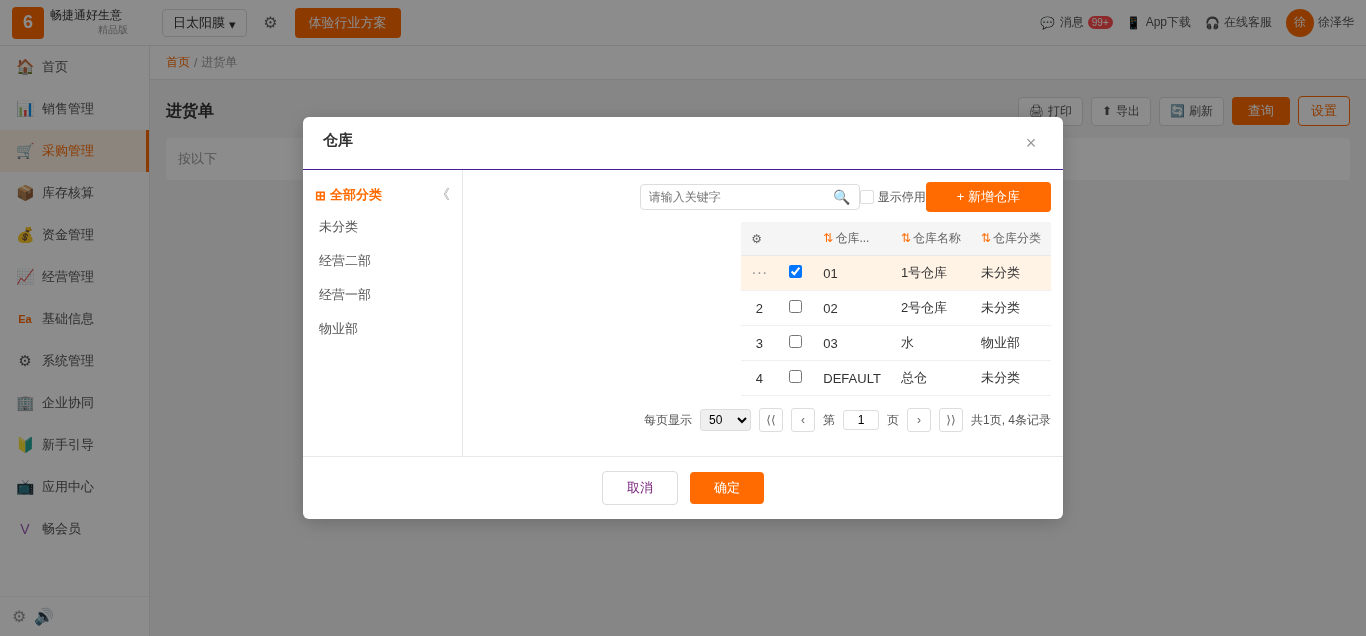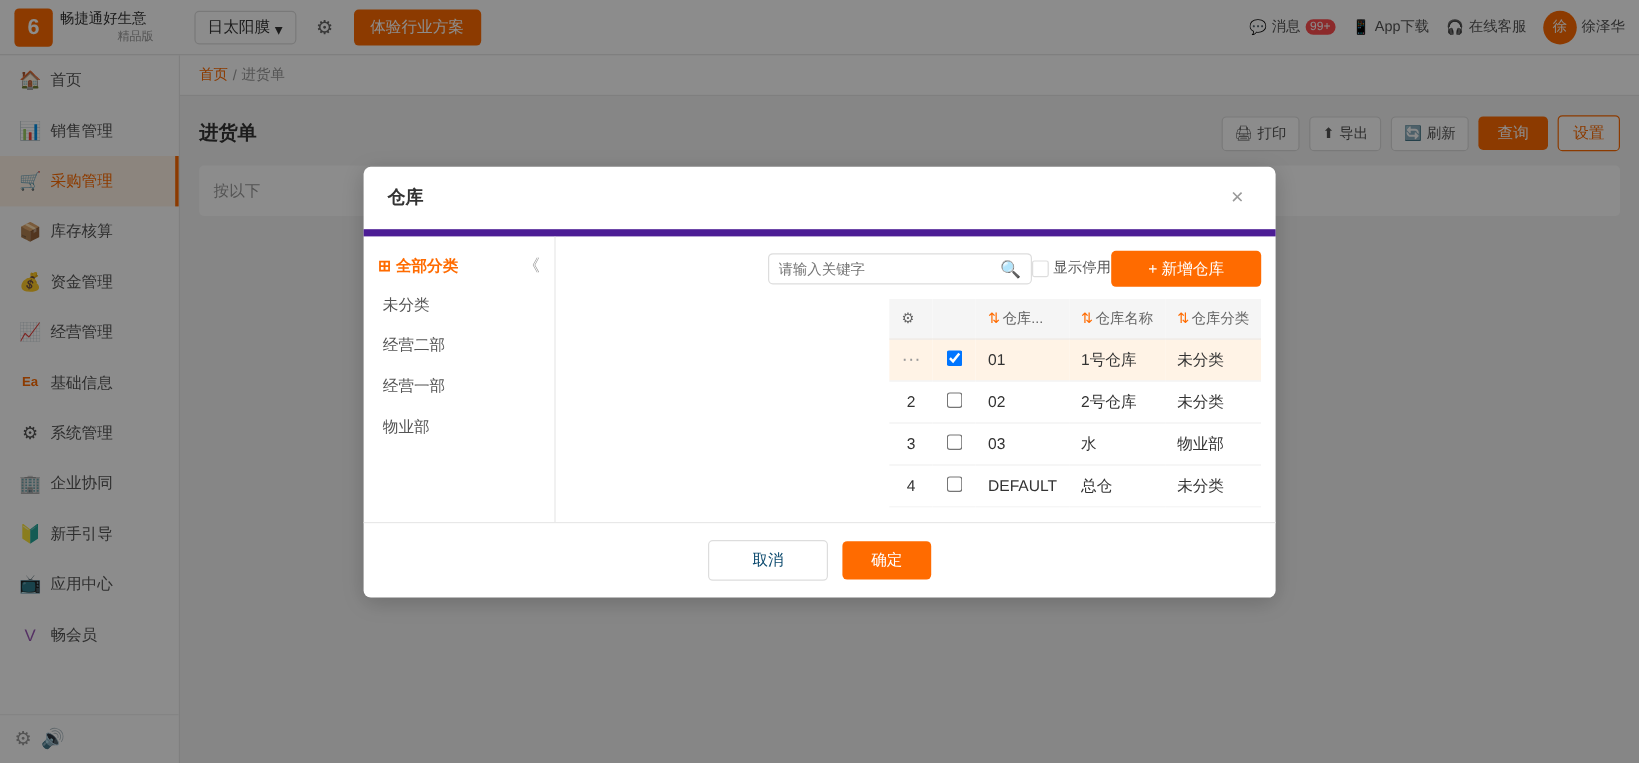--- a/index.html
+++ b/index.html
@@ -113,22 +113,22 @@
     .modal-overlay {
       position: fixed; top: 0; left: 0; right: 0; bottom: 0;
       background: rgba(0,0,0,0.45); z-index: 200;
       display: flex; align-items: center; justify-content: center;
     }
     .modal {
       background: #fff; border-radius: 6px; width: 760px; max-height: 580px;
       display: flex; flex-direction: column; box-shadow: 0 4px 20px rgba(0,0,0,0.2);
     }
     .modal-header {
-      display: flex; align-items: center; justify-content: space-between;
-      padding: 14px 20px; border-bottom: 6px solid #4c1d95;
+      display: flex; justify-content: space-between;
+      padding: 14px 20px; border-bottom: 1px solid #4c1d95;
     }
     .modal-title { font-size: 15px; font-weight: bold; color: #333; }
     .modal-close {
       cursor: pointer; font-size: 18px; color: #999; background: none; border: none;
       width: 24px; height: 24px; display: flex; align-items: center; justify-content: center;
     }
     .modal-body { display: flex; flex: 1; overflow: hidden; }
 
     
     .category-panel {
@@ -211,21 +211,21 @@
       padding: 2px 4px; font-size: 12px;
     }
 
     
     .modal-footer {
       display: flex; align-items: center; justify-content: center;
       gap: 12px; padding: 14px 20px; border-top: 1px solid #e8e8e8;
     }
     .cancel-btn {
       background: #fff; border: 1px solid #ddd; border-radius: 4px;
-      padding: 7px 36px; cursor: pointer; font-size: 13px; color: #0c4a6e;
+      padding: 7px 24px; cursor: pointer; font-size: 13px; color: #701a75;
     }
     .confirm-btn {
       background: #ff6b00; color: white; border: none; border-radius: 4px;
       padding: 7px 24px; cursor: pointer; font-size: 13px;
     }
 
     .sort-icon { color: #ff6b00; margin-right: 2px; }
   </style>
 </head>
 <body>
@@ -456,20 +456,35 @@
         <input type="checkbox" style="cursor: pointer;">
       </td>
       <td>DEFAULT</td>
       <td>总仓</td>
       <td>未分类</td>
     </tr>
               </tbody>
           </table>
         </div>
 
+        <div class="pagination">
+          <span>每页显示</span>
+          <select class="page-size-select">
+            <option>50</option>
+            <option>100</option>
+          </select>
+          <button class="page-nav-btn">⟨⟨</button>
+          <button class="page-nav-btn">‹</button>
+          <span>第</span>
+          <input class="page-input" type="text" value="1" style="">
+          <span>页</span>
+          <button class="page-nav-btn">›</button>
+          <button class="page-nav-btn">⟩⟩</button>
+          <span>共1页, 4条记录</span>
+        </div>
       </div>
     </div>
 
     <div class="modal-footer">
       <button class="cancel-btn">取消</button>
       <button class="confirm-btn">确定</button>
     </div>
   </div>
 </div>
 

